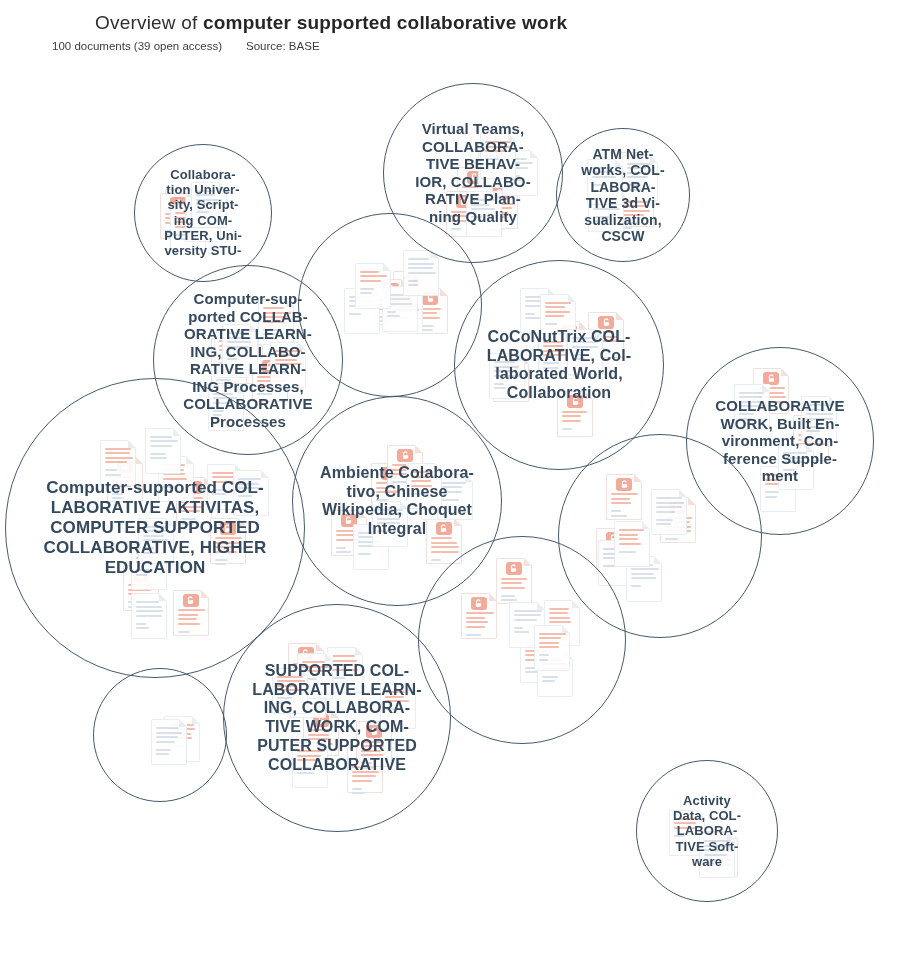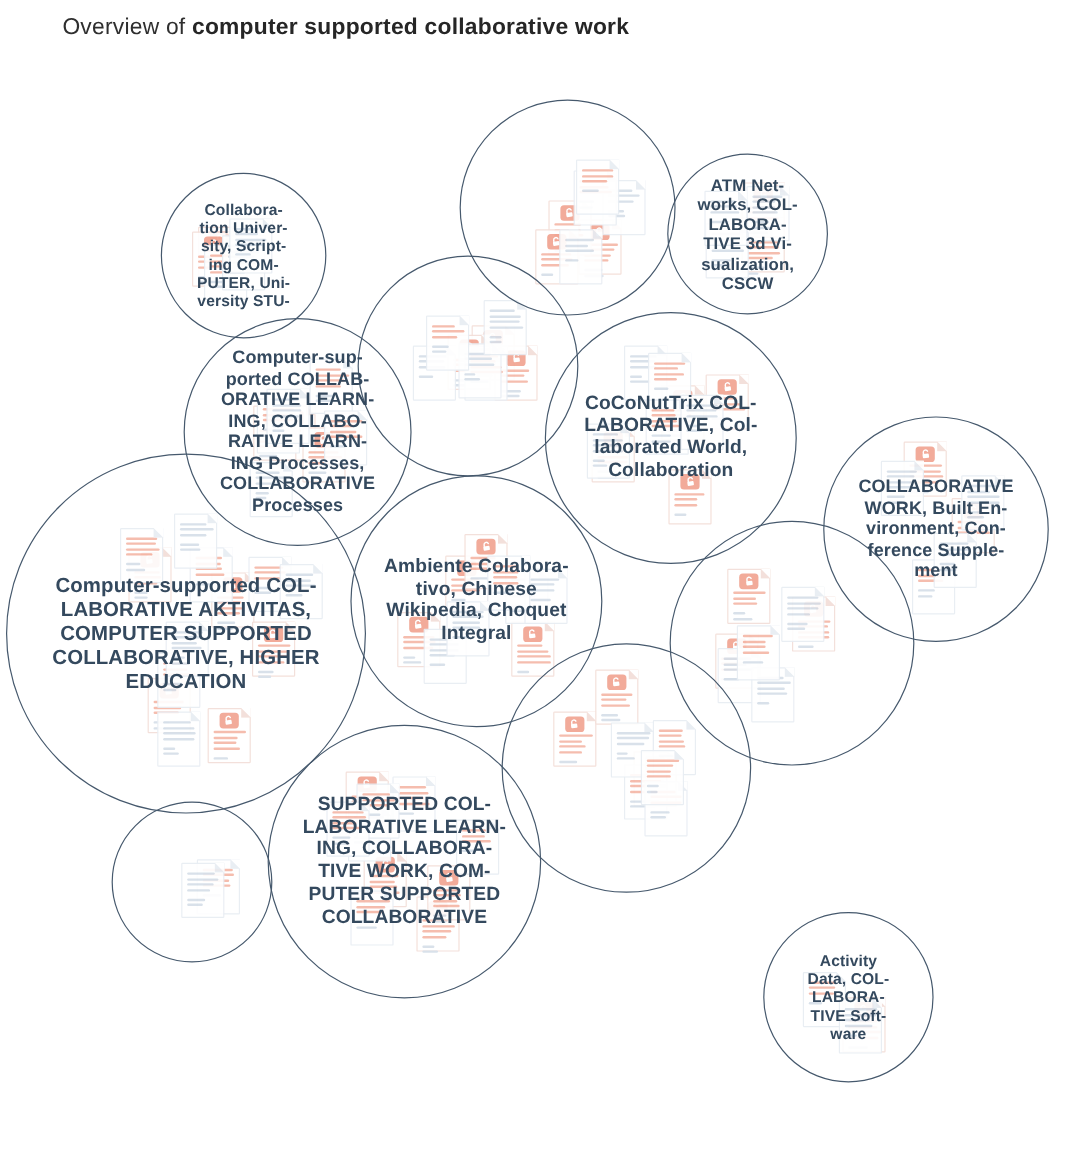--- a/index.html
+++ b/index.html
@@ -1,20 +1,20 @@
 <!DOCTYPE html>
 <html><head>
 <meta charset="utf-8">
 <style>
   html,body{margin:0;padding:0;background:#ffffff;}
   body{font-family:"Liberation Sans",sans-serif;}
   #stage{position:relative;width:900px;height:964px;background:#ffffff;overflow:hidden;}
 
   #header{position:absolute;left:52px;top:12px;z-index:10;}
-  .title{font-size:19px;color:#2f2f2f;font-weight:400;letter-spacing:.2px;}
+  .title{font-size:19px;color:#2f2f2f;font-weight:400;letter-spacing:.2px;margin-left:43px;}
   .title b{font-weight:700;color:#262626;}
   .subtitle{margin-top:6px;font-size:11.5px;color:#3d3d3d;}
   .subtitle .src{margin-left:24px;}
 
   #map{position:absolute;left:0;top:0;width:900px;height:964px;}
 
   .bubble{position:absolute;border:1px solid #46596d;border-radius:50%;background:transparent;z-index:2;box-sizing:border-box;cursor:pointer;}
   .clabel{position:absolute;transform:translate(-50%,-50%);z-index:3;text-align:center;
           white-space:pre;font-weight:700;color:#34495e;line-height:1.17;letter-spacing:.1px;pointer-events:none;}
 
@@ -31,20 +31,23 @@
   .pline{height:2px;margin:2.5px 3px 0 4px;border-radius:1px;}
   .paper.plain .pline:first-child{margin-top:7px;}
   .pline.gap{margin-top:6px;}
 </style>
 </head>
 <body>
 
 <div id="stage">
   <div id="header">
     <div class="title"><span>Overview of </span><b>computer supported collaborative work</b></div>
+    <div class="subtitle">
+      <span>100 documents (39 open access)</span><span class="src">Source: BASE</span>
+    </div>
   </div>
   <div id="map">
       <div class="paper oa" style="left: 165.397px; top: 188.57px;">
         <div class="badge" style="background: rgb(241, 164, 146);">
           <svg width="9" height="9" viewBox="0 0 24 24">
             <path d="M7 11V7.5a5 5 0 0 1 9.7-1.6" fill="none" stroke="#fff" stroke-width="3.2" stroke-linecap="round"></path>
             <rect x="4.5" y="11" width="14" height="9.5" rx="2" fill="#fff"></rect>
           </svg>
         </div>
         <div class="pline" style="width: 26.657px; background: rgb(245, 184, 168);"></div>
@@ -983,20 +986,26 @@
         <div class="pline gap" style="width: 10.2601px; background: rgb(214, 223, 233);"></div>
       </div>
       <div class="bubble" style="left: 134px; top: 144px; height: 138px; width: 138px; border-color: rgb(70, 89, 109);"></div>
       <div class="clabel" style="left: 203px; top: 213px; font-size: 13px; color: rgb(52, 73, 94);">Collabora-
 tion Univer-
 sity, Script-
 ing COM-
 PUTER, Uni-
 versity STU-</div>
       <div class="bubble" style="left: 383px; top: 83px; height: 180px; width: 180px; border-color: rgb(70, 89, 109);"></div>
+      <div class="clabel" style="left: 473px; top: 173px; font-size: 15px; color: rgb(52, 73, 94);">Virtual Teams,
+COLLABORA-
+TIVE BEHAV-
+IOR, COLLABO-
+RATIVE Plan-
+ning Quality</div>
       <div class="bubble" style="left: 556px; top: 128px; height: 134px; width: 134px; border-color: rgb(70, 89, 109);"></div>
       <div class="clabel" style="left: 623px; top: 195px; font-size: 14px; color: rgb(52, 73, 94);">ATM Net-
 works, COL-
 LABORA-
 TIVE 3d Vi-
 sualization,
 CSCW</div>
       <div class="bubble" style="left: 298px; top: 213px; height: 184px; width: 184px; border-color: rgb(70, 89, 109);"></div>
       <div class="bubble" style="left: 153px; top: 265px; height: 190px; width: 190px; border-color: rgb(70, 89, 109);"></div>
       <div class="clabel" style="left: 248px; top: 360px; font-size: 15px; color: rgb(52, 73, 94);">Computer-sup-

